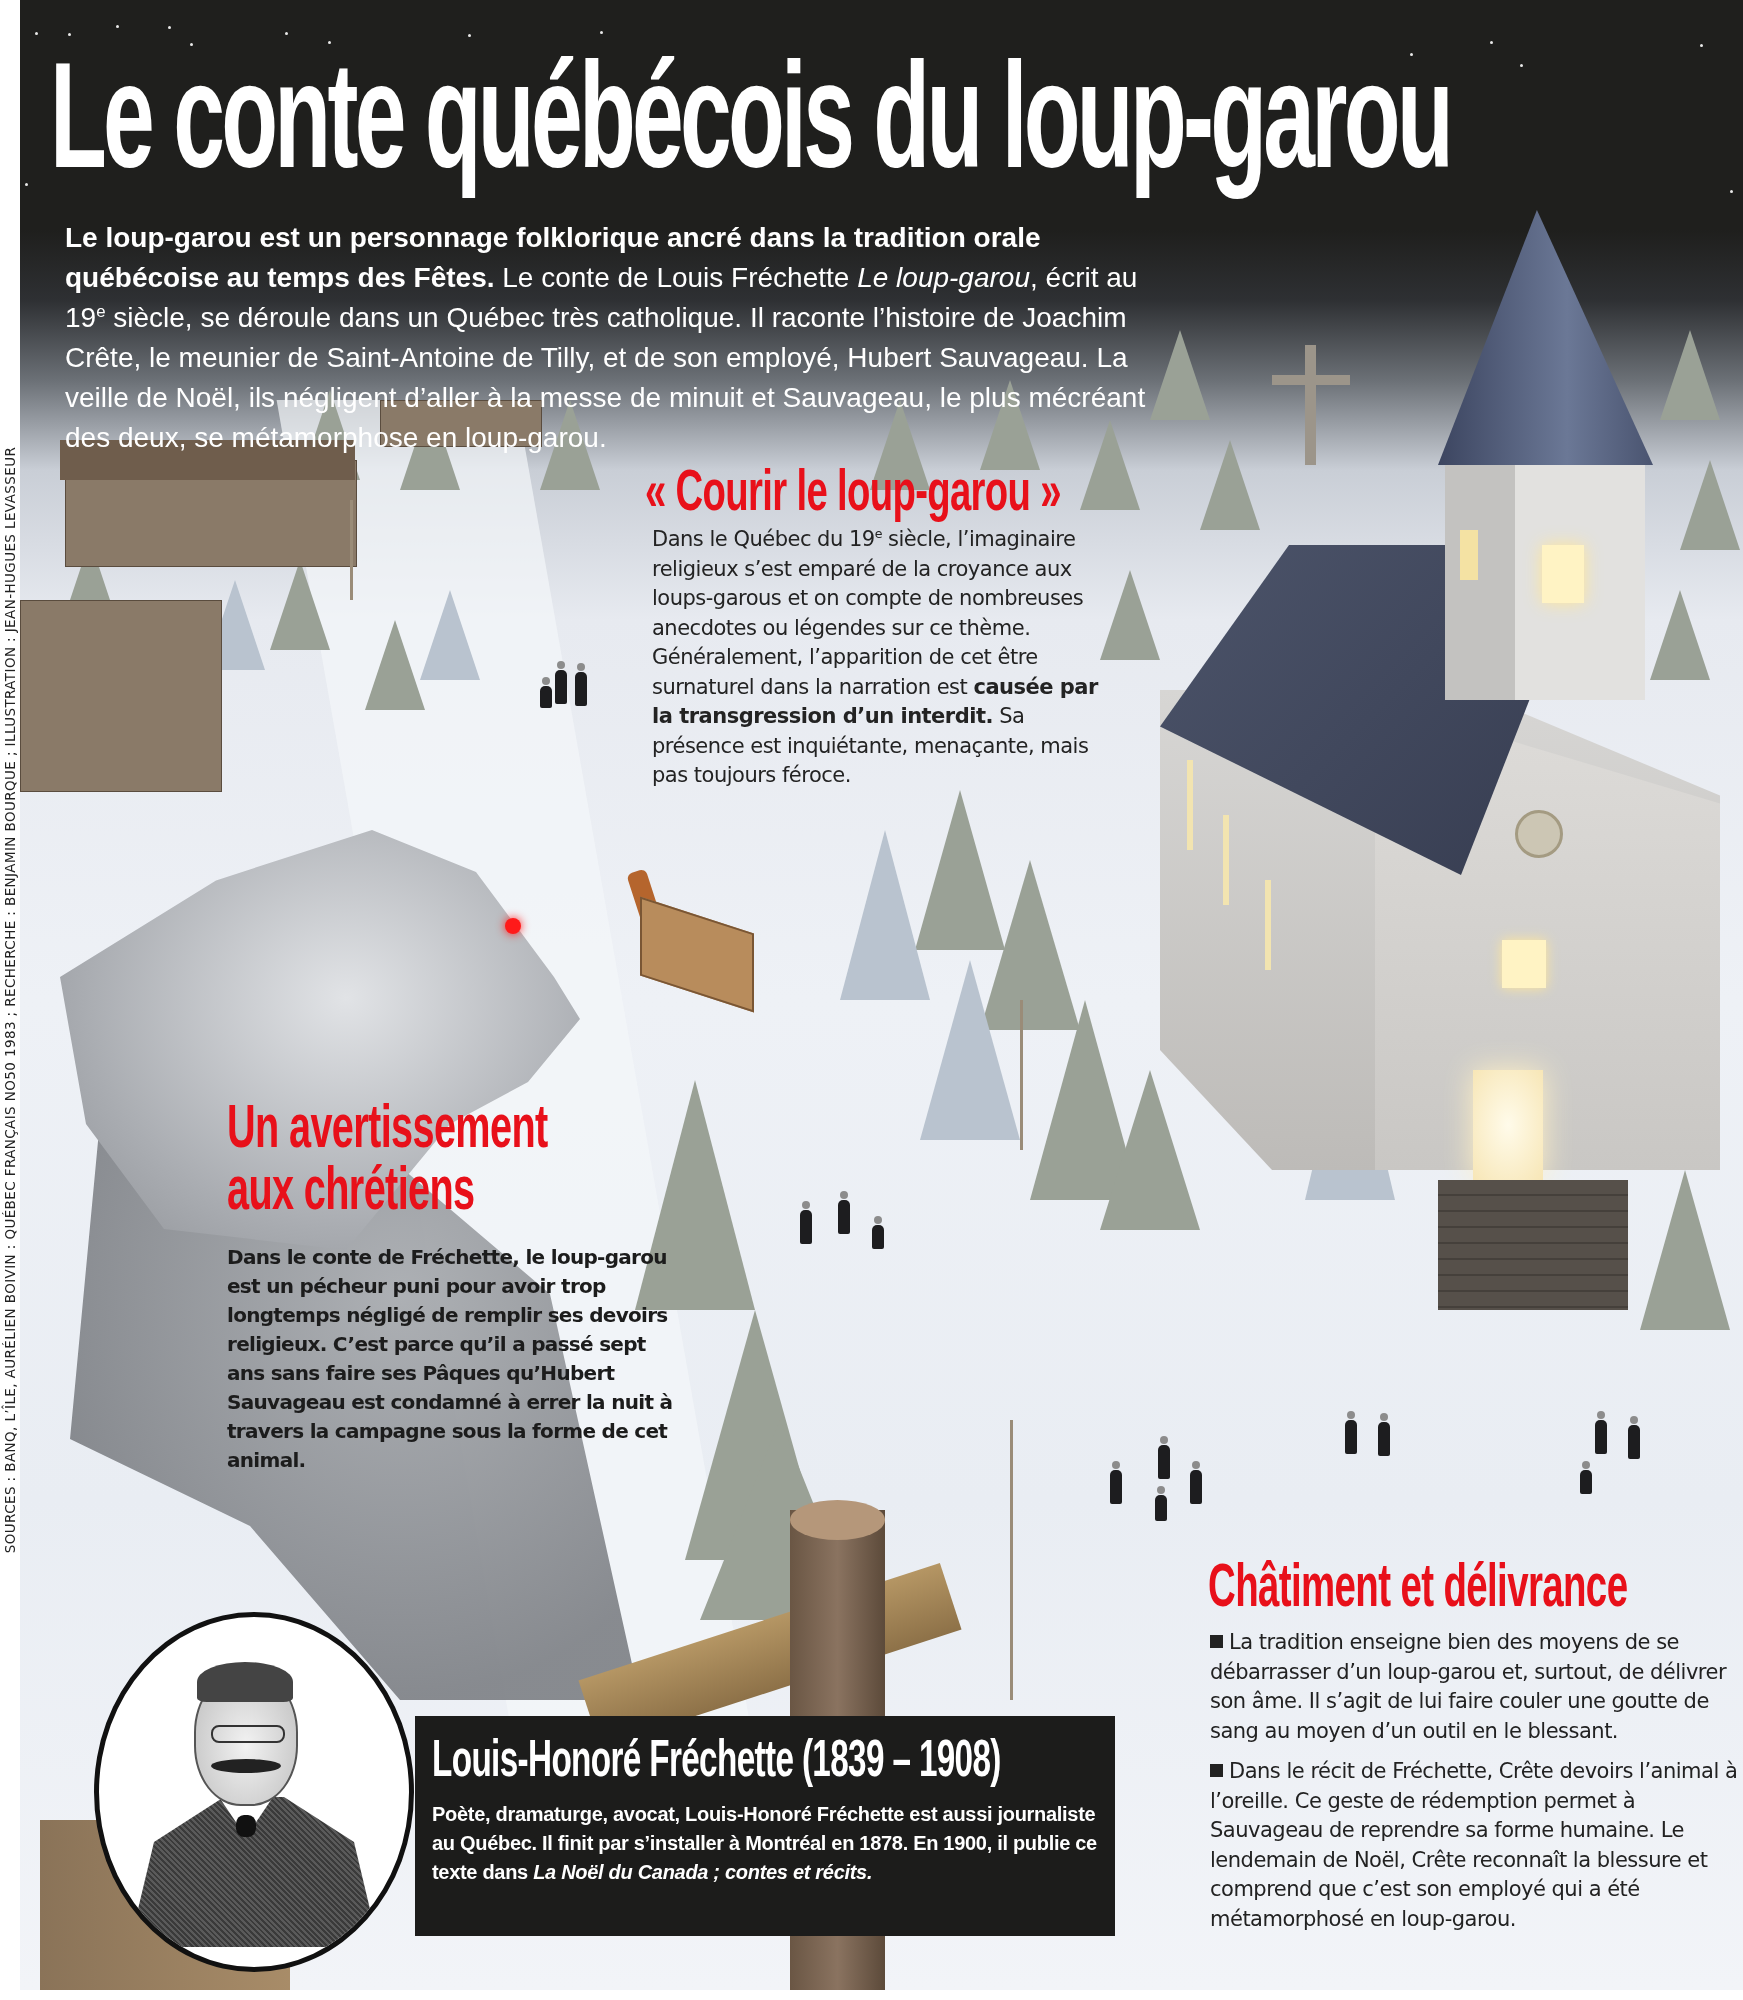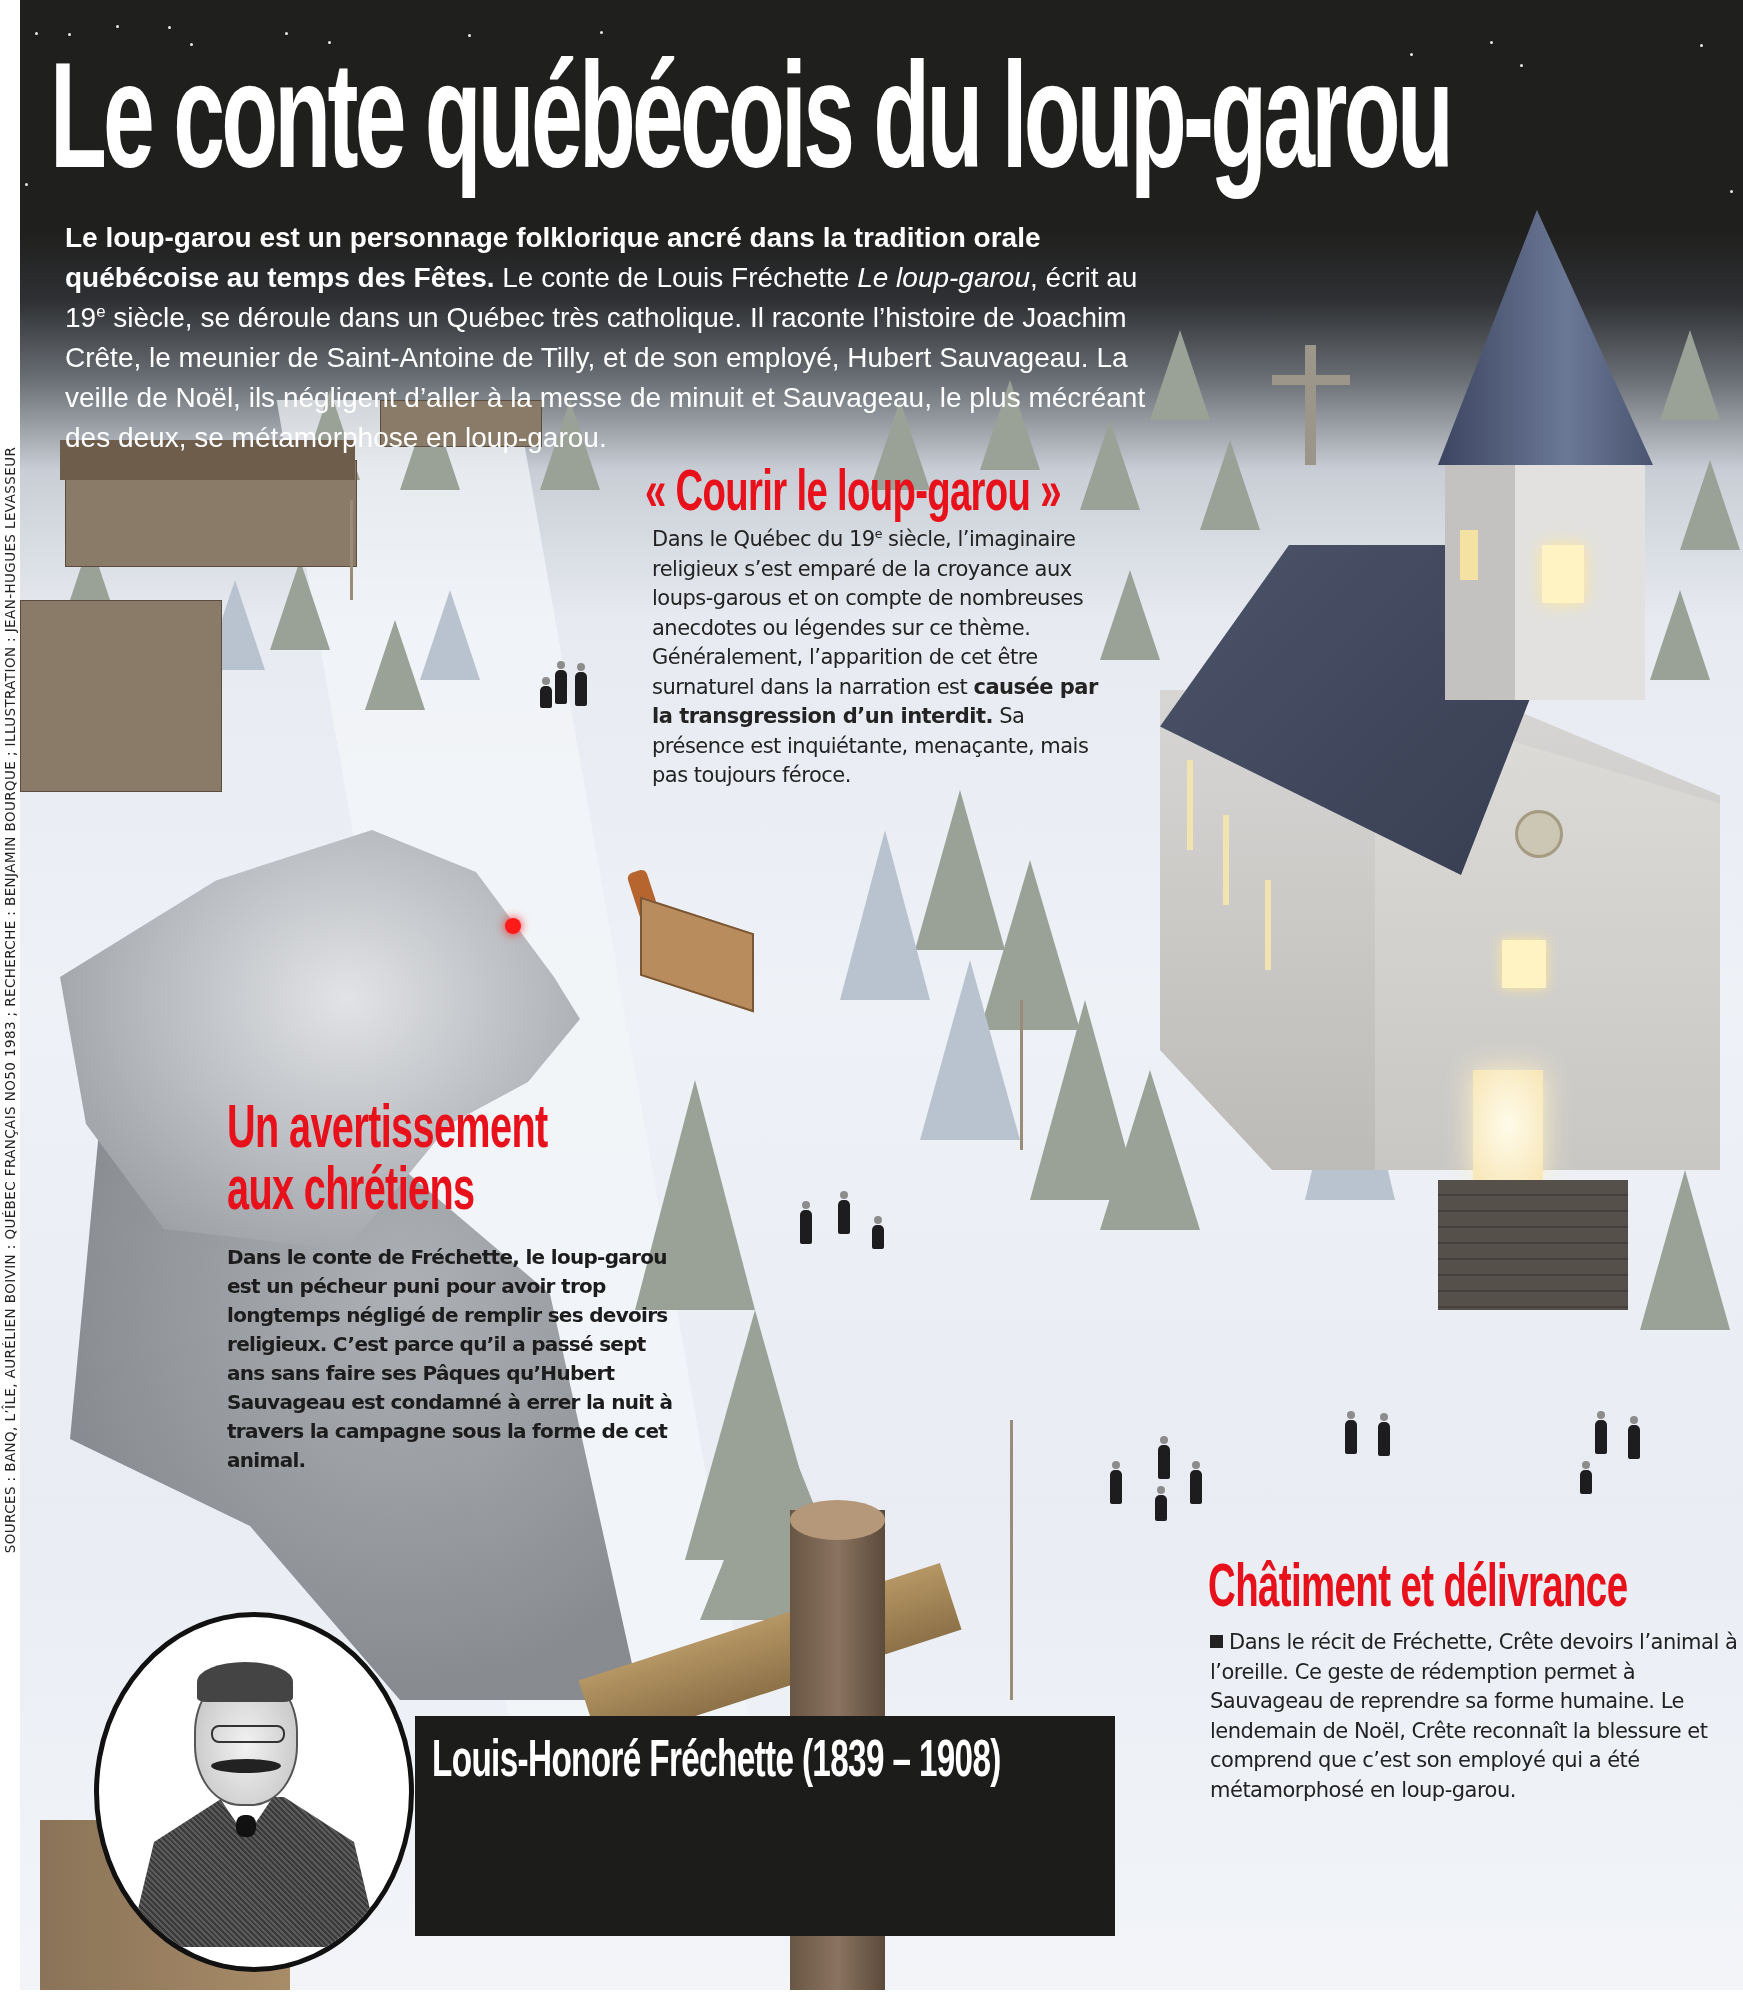--- a/index.html
+++ b/index.html
@@ -321,25 +321,29 @@
   </div>
 
   <h2 id="avert-title" class="h-red">
     <span>Un avertissement</span><br>
     <span>aux chrétiens</span>
   </h2>
   <div id="avert-body">Dans le conte de Fréchette, le loup-garou est un pécheur puni pour avoir trop longtemps négligé de remplir ses devoirs religieux. C’est parce qu’il a passé sept ans sans faire ses Pâques qu’Hubert Sauvageau est condamné à errer la nuit à travers la campagne sous la forme de cet animal.</div>
 
   <h2 id="chat-title" class="h-red">Châtiment et délivrance</h2>
   <div id="chat-body">
+    <p><span class="bullet"></span><span>La tradition enseigne bien des moyens de se débarrasser d’un loup-garou et, surtout, de délivrer son âme. Il s’agit de lui faire couler une goutte de sang au moyen d’un outil en le blessant.</span></p>
     <p><span class="bullet"></span><span>Dans le récit de Fréchette, Crête devoirs l’animal à l’oreille. Ce geste de rédemption permet à Sauvageau de reprendre sa forme humaine. Le lendemain de Noël, Crête reconnaît la blessure et comprend que c’est son employé qui a été métamorphosé en loup-garou.</span></p>
   </div>
 
   <div id="bio-box"></div>
   <h2 id="bio-title">Louis-Honoré Fréchette  (1839 – 1908)</h2>
+  <div id="bio-body">
+    <span>Poète, dramaturge, avocat, Louis-Honoré Fréchette est aussi journaliste au Québec. Il finit par s’installer à Montréal en 1878.  En 1900, il publie ce texte dans </span><i>La Noël du Canada ; contes et récits.</i>
+  </div>
 
   <div id="portrait">
     <div class="coat"></div>
     <div class="collar"></div>
     <div class="tie"></div>
     <div class="head"></div>
     <div class="hair"></div>
     <div class="glasses"></div>
     <div class="mustache"></div>
   </div>

